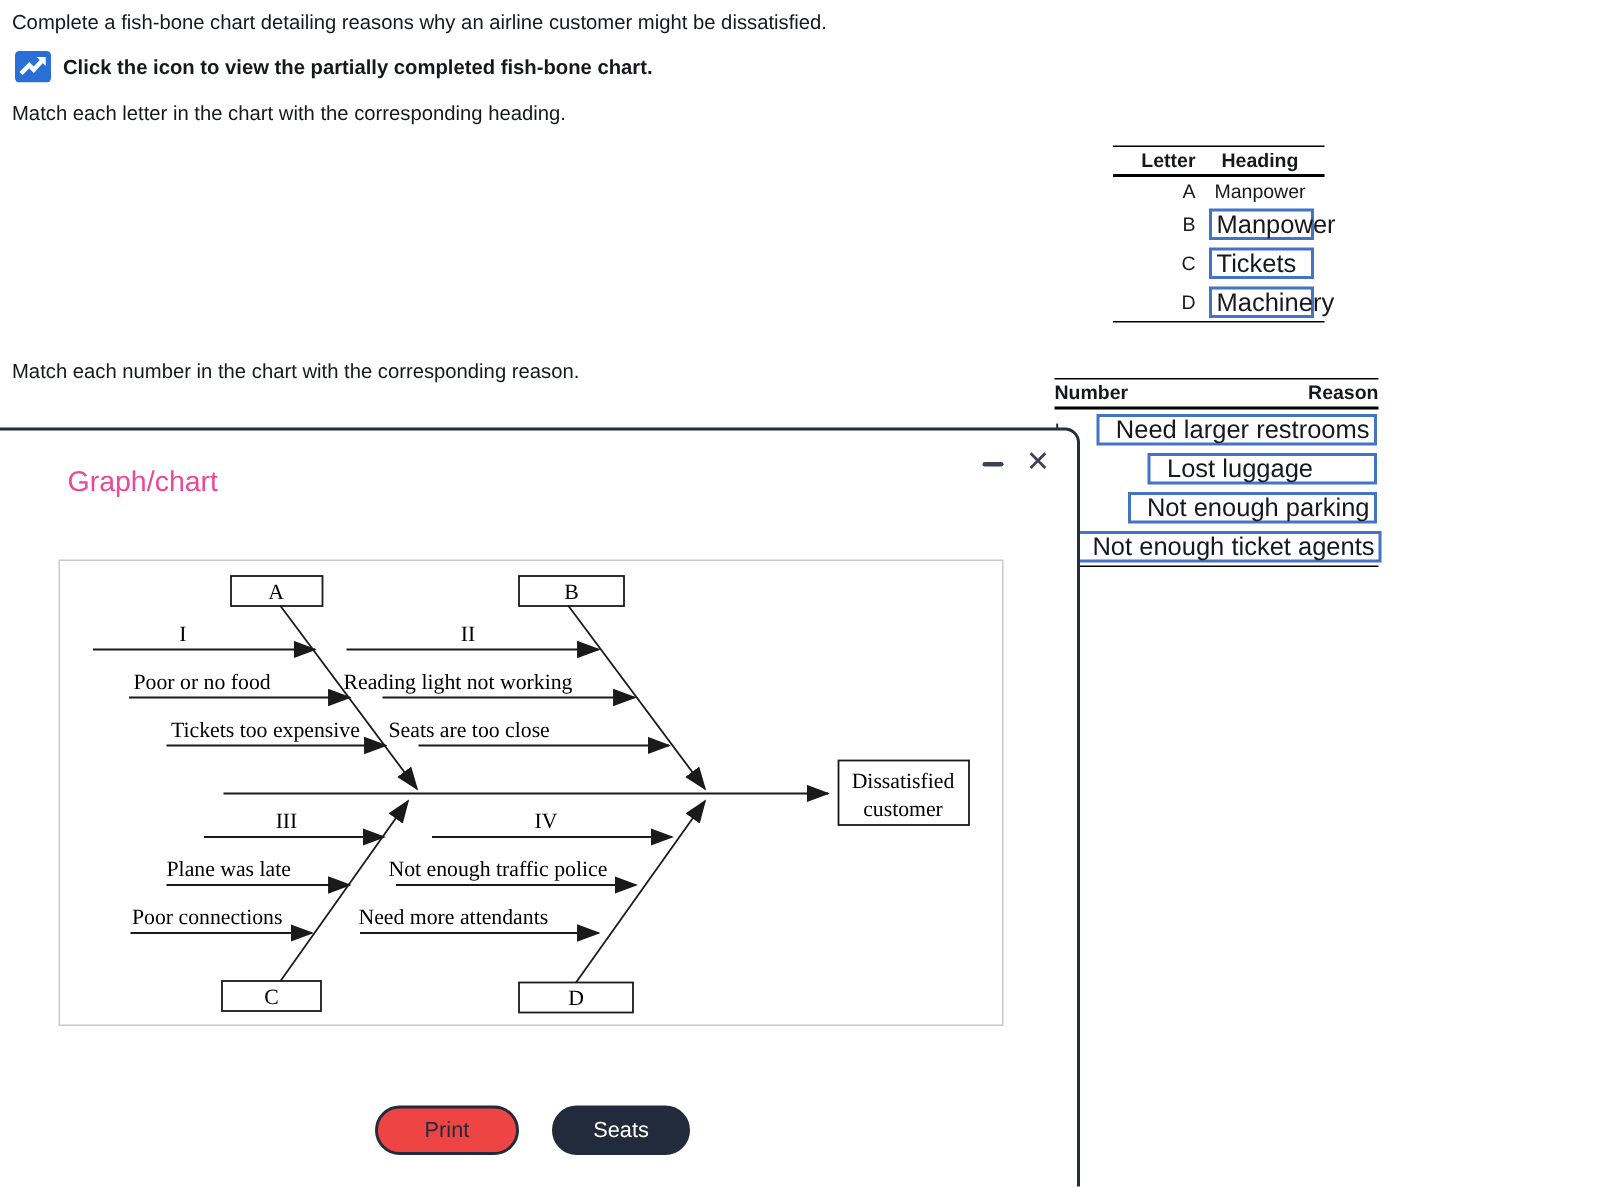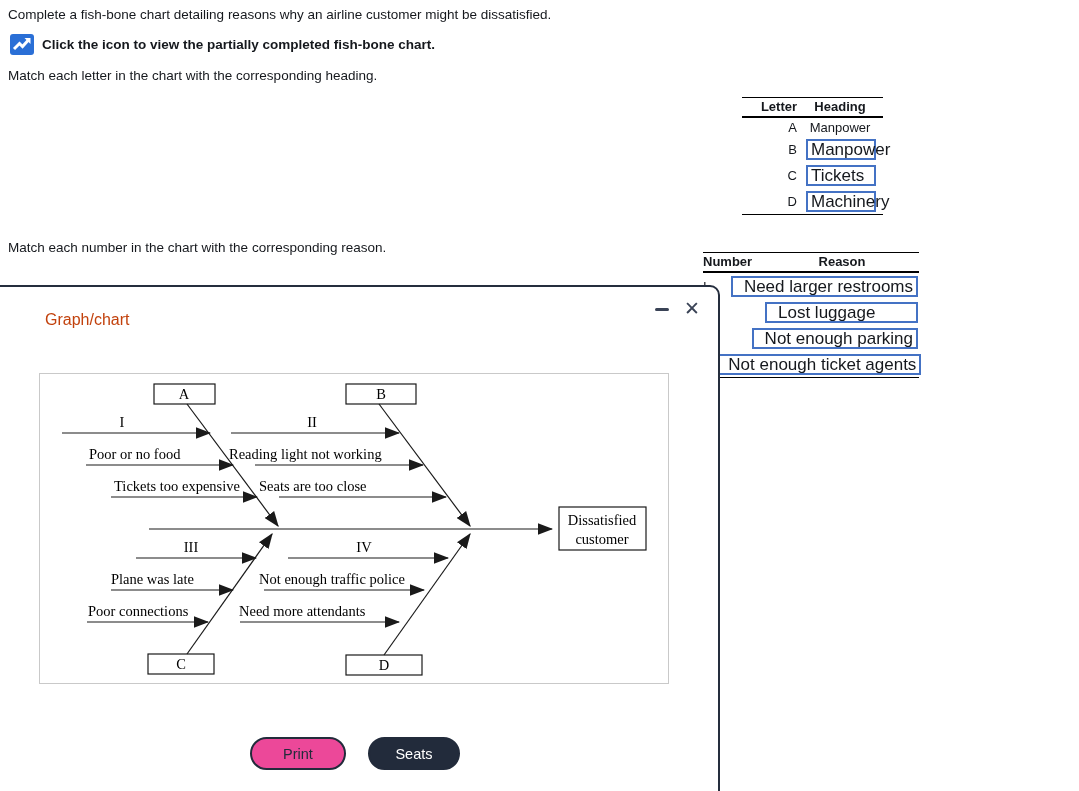--- a/index.html
+++ b/index.html
@@ -16,54 +16,54 @@
   .chart-icon { width:24px; height:21px; display:block; cursor:pointer; }
 
   
   .mtable { position:absolute; border-top:1px solid #000; border-bottom:1px solid #000; background:transparent; }
   .mtable .hdr { display:flex; border-bottom:2px solid #000; font-weight:bold; font-size:13px; line-height:16px; padding:1px 0; }
   .ltable { left:742px; top:97px; width:141px; z-index:1; }
   .ntable { left:703px; top:252px; width:216px; z-index:1; }
   .cell-letter  { width:55px; text-align:right; }
   .cell-heading { flex:1; text-align:center; }
   .cell-number  { width:62px; text-align:left; }
-  .cell-reason  { flex:1; text-align:center; }
+  .cell-reason  { flex:1; text-align:right; }
   .trow { display:flex; align-items:center; font-size:13px; }
   .trow.plain { height:18px; }
   .trow.boxed { height:26px; }
   .answer-box {
     border:2px solid #4472c4; background:#fff; height:21px; line-height:17px;
     font-size:17px; padding:0 3px; text-align:left; cursor:pointer; white-space:nowrap;
   }
   .ltable .answer-wrap { flex:1; padding-left:9px; }
   .ltable .answer-box { width:70px; }
   .ntable .answer-wrap { flex:1; padding-right:1px; }
   .ntable .answer-box { width:100%;padding-left:11px; }
 
   
   .modal {
     position:absolute; left:-3px; top:285px; width:723px; height:520px;
     background:#fff; border:2px solid #252e3e; border-radius:0 10px 0 0; z-index:2;
   }
-  .modal-title { position:absolute; left:46px; top:24px; font-size:16px; color:#c2410c; }
+  .modal-title { position:absolute; left:46px; top:24px; font-size:19px; color:#ec4899; }
   .min-btn { position:absolute; left:656px; top:21px; width:14px; height:3px;
              border-radius:2px; background:#3a4356; cursor:pointer; }
   .close-btn { position:absolute; left:685px; top:11px; font-size:19px; color:#3a4356;
                cursor:pointer; line-height:22px; }
   .diagram-frame { position:absolute; left:40px; top:86px; width:630px; height:311px;
                    border:1px solid #c9c9c9; background:#fff; }
   .fb { display:block; margin:0; }
   .fb line, .fb rect, .fb path.diag { stroke:#1a1a1a; stroke-width:1.2; fill:none; }
   .fb marker path { fill:#1a1a1a; stroke:none; }
   .fb text { font-family:"Liberation Serif", serif; font-size:14.5px; fill:#000; }
 
   .pill-btn { position:absolute; height:33px; border-radius:17px; font-size:14.5px;
               display:flex; align-items:center; justify-content:center; cursor:pointer;
               font-family:"Liberation Sans", sans-serif; }
-  .print-btn { left:251px; top:450px; width:96px; background:#ec4899; border:2px solid #222b3b; color:#222b3b; }
+  .print-btn { left:251px; top:450px; width:96px; background:#ef4444; border:2px solid #222b3b; color:#222b3b; }
   .done-btn  { left:369px; top:450px; width:92px; background:#222b3b; border:2px solid #222b3b; color:#fff; }
 </style>
 </head>
 <body>
 
 <div class="abs instr" style="left:8px; top:7px;">Complete a fish-bone chart detailing reasons why an airline customer might be dissatisfied.</div>
 
 <div class="abs icon-row">
   <svg class="chart-icon" viewBox="0 0 24 21">
     <rect x="0" y="0" width="24" height="21" rx="3" fill="#2a6fd6"></rect>

